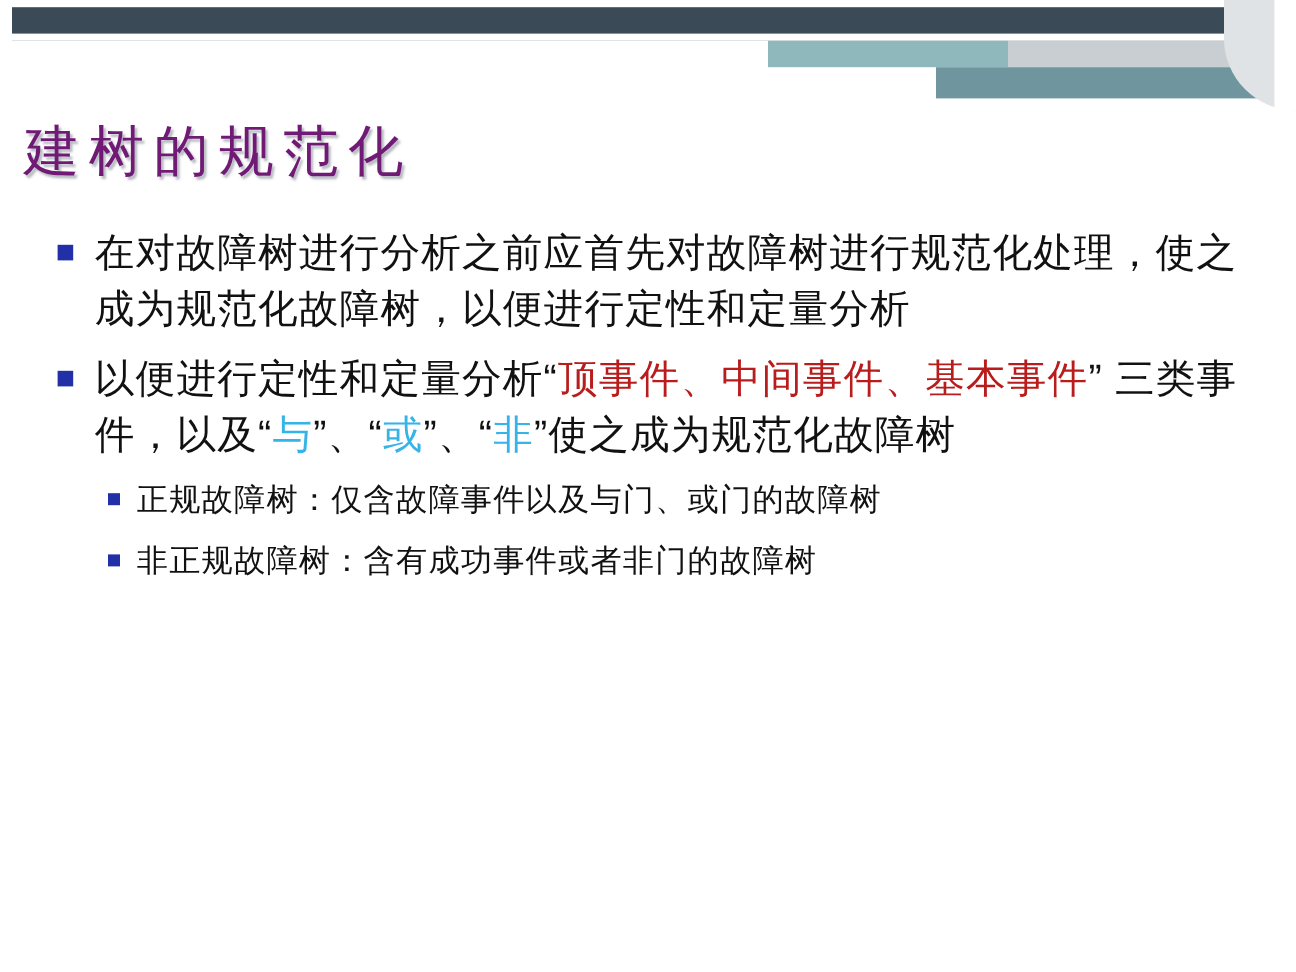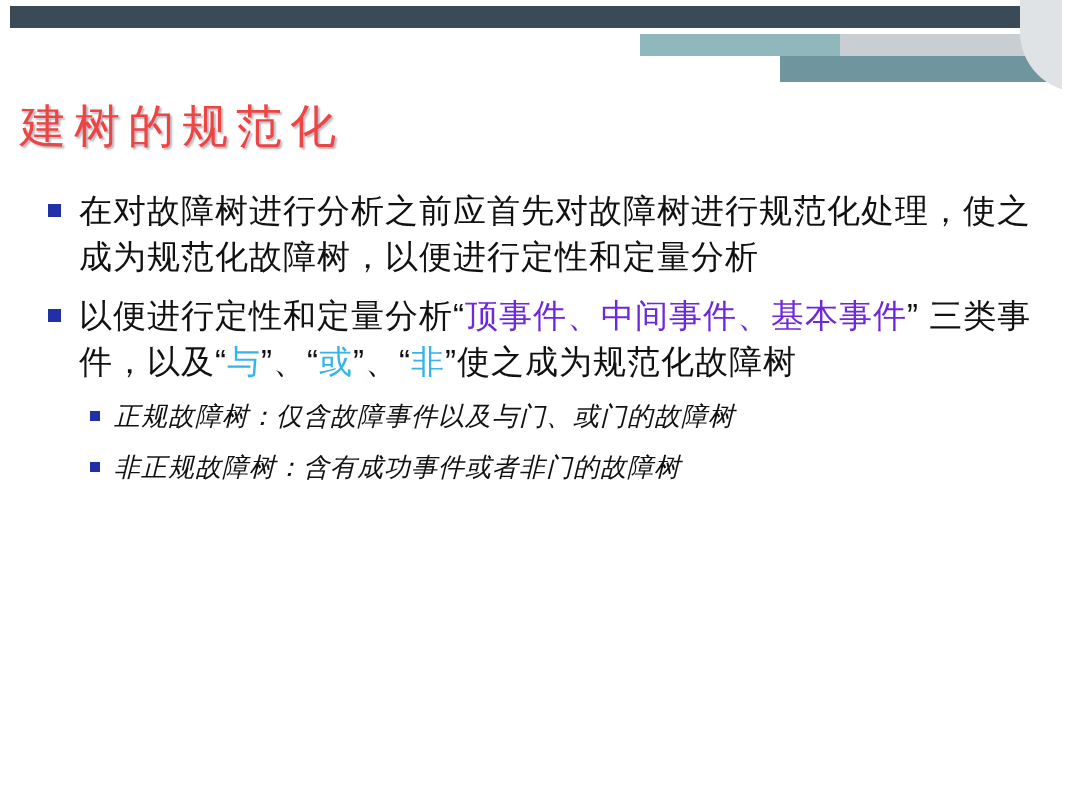--- a/index.html
+++ b/index.html
@@ -104,21 +104,21 @@
     background: #ffffff;
   }
 
   
   .title {
     position: absolute;
     top: 96px;
     left: 20px;
     font-size: 46px;
     letter-spacing: 8px;
-    color: #ef4444;
+    color: #701a75;
     font-family: "Liberation Sans", sans-serif;
     text-shadow: 2px 2px 2px rgba(120,130,140,0.55);
     white-space: nowrap;
   }
 
   
   .body {
     position: absolute;
     top: 188px;
     left: 48px;
@@ -145,27 +145,26 @@
   }
   .text {
     font-size: 33px;
     line-height: 1.38;
     color: #111111;
     letter-spacing: 1px;
   }
   .sub-list {
     margin-left: 42px;
     margin-top: 4px;
-    font-style: italic;
   }
   .sub-list .text {
     font-size: 26px;
     line-height: 1.4;
   }
-  .red { color: #6d28d9; }
+  .red { color: #b91c1c; }
   .blue { color: #36b4e8; }
 </style>
 </head>
 <body>
 
 <div class="slide">
 
   <div class="banner">
     <div class="band-dark"></div>
     <div class="band-dark-strip"></div>

